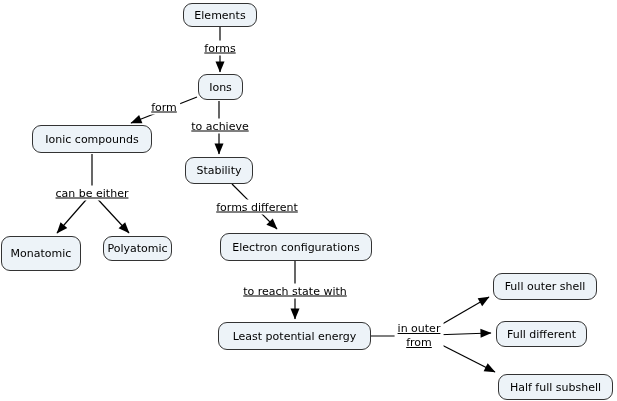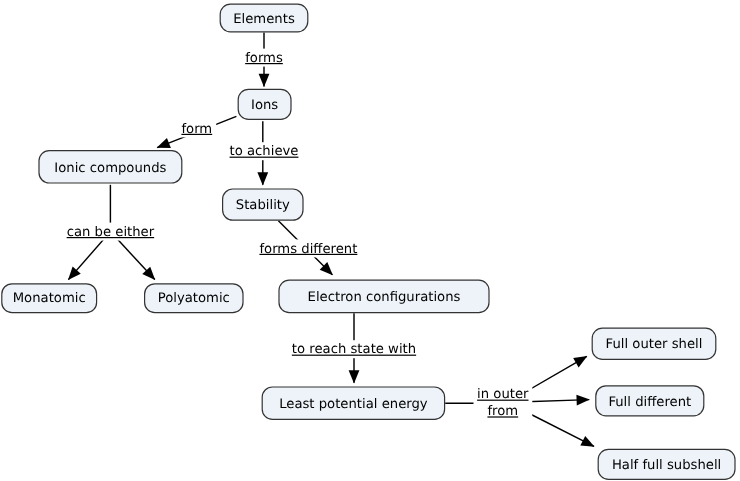--- a/index.html
+++ b/index.html
@@ -87,21 +87,21 @@
   <div class="lbl" style="left:295px; top:291px">to reach state with</div>
   <div class="lbl lbl2" style="left:419px; top:336px">
     <span>in outer</span>
     <span>from</span>
   </div>
 
   <div class="node" style="left:183px; top:3px; width:74px; height:24px">Elements</div>
   <div class="node" style="left:198px; top:74px; width:45px; height:26px">Ions</div>
   <div class="node" style="left:32px; top:125px; width:120px; height:28px">Ionic compounds</div>
   <div class="node" style="left:185px; top:157px; width:68px; height:27px">Stability</div>
-  <div class="node" style="left:1px; top:236px; width:80px; height:25px">Monatomic</div>
-  <div class="node" style="left:120px; top:236px; width:83px; height:25px">Polyatomic</div>
-  <div class="node" style="left:232px; top:233px; width:176px; height:28px">Electron configurations</div>
+  <div class="node" style="left:1px; top:236px; width:80px; height:35px">Monatomic</div>
+  <div class="node" style="left:103px; top:236px; width:69px; height:25px">Polyatomic</div>
+  <div class="node" style="left:220px; top:233px; width:152px; height:28px">Electron configurations</div>
   <div class="node" style="left:218px; top:322px; width:153px; height:28px">Least potential energy</div>
   <div class="node" style="left:493px; top:273px; width:104px; height:27px">Full outer shell</div>
   <div class="node" style="left:496px; top:321px; width:91px; height:26px">Full different</div>
   <div class="node" style="left:498px; top:374px; width:115px; height:26px">Half full subshell</div>
 
 </div>
 
 </body></html>

